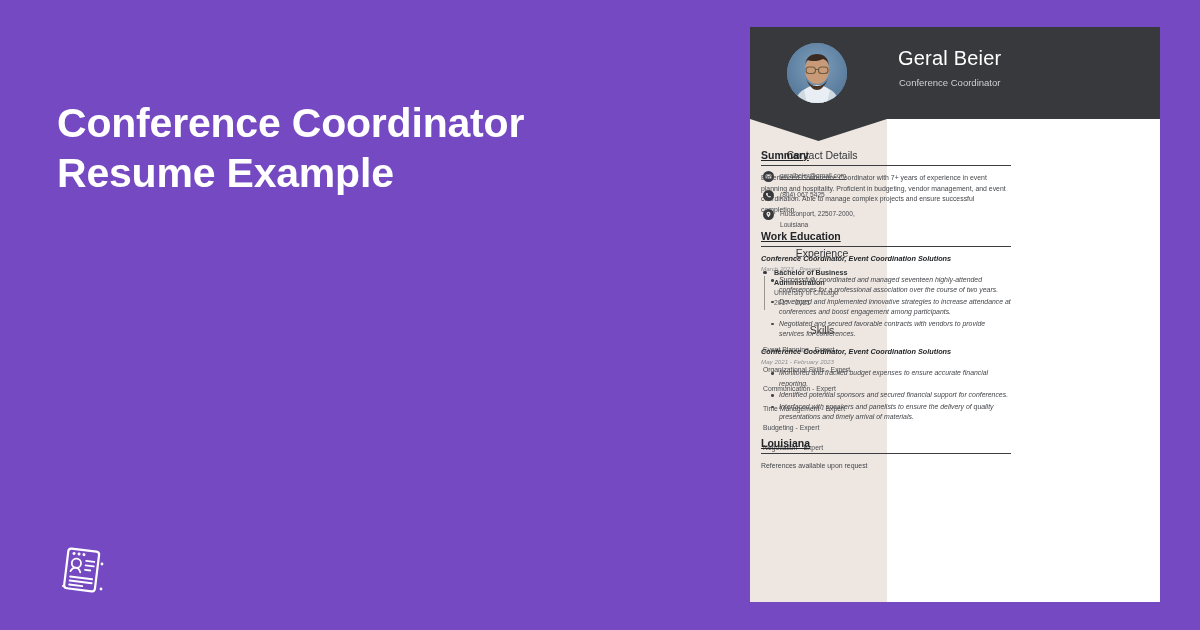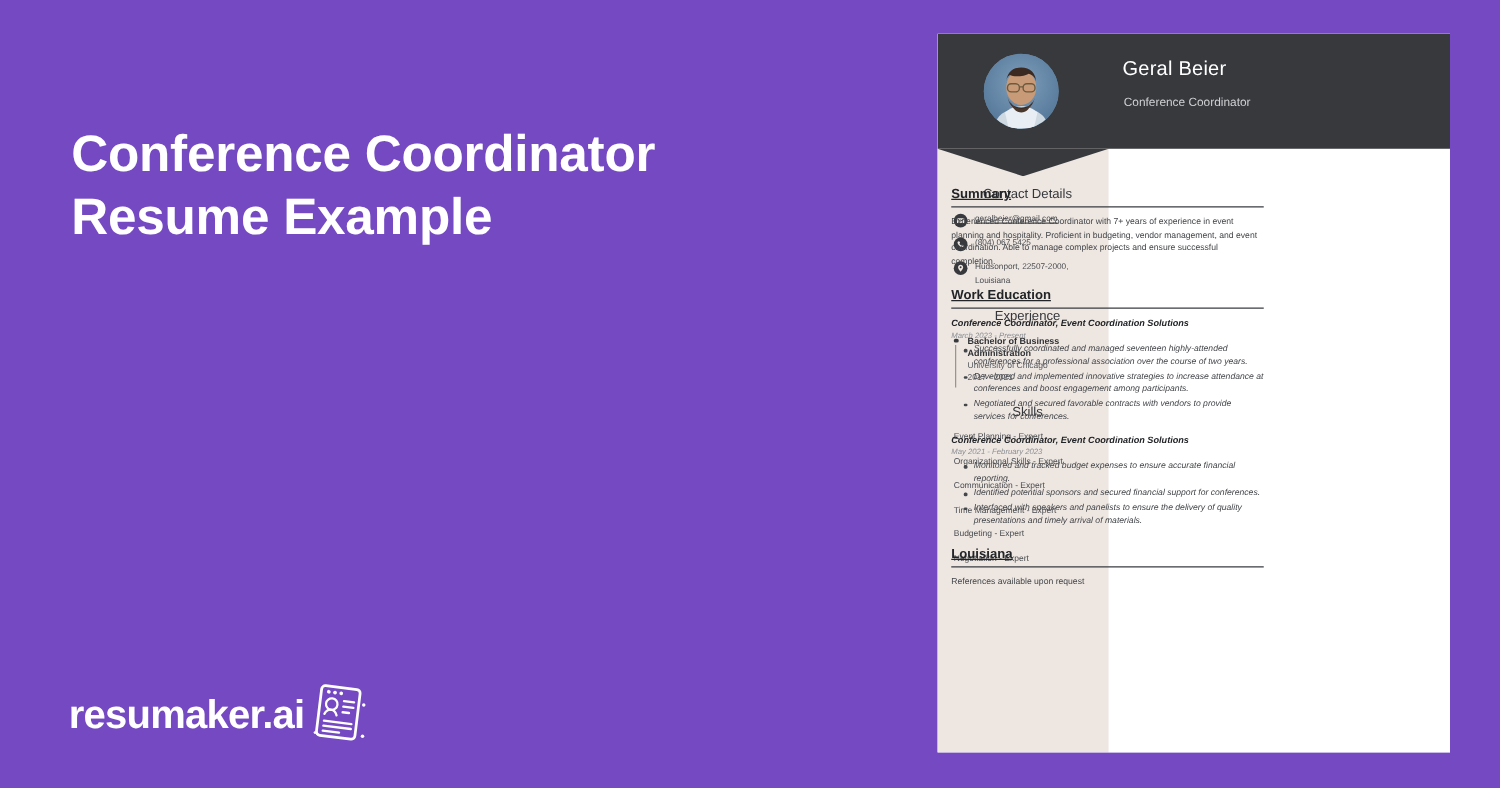--- a/index.html
+++ b/index.html
@@ -126,21 +126,21 @@
     border-radius: 50%;
     overflow: hidden;
     background: #6d8aa4;
   }
   .avatar svg { display: block; }
   .hdr-name {
     position: absolute;
     left: 148px;
     top: 20px;
     color: #ffffff;
-    font-size: 16px;
+    font-size: 20px;
     font-weight: 400;
     letter-spacing: 0.2px;
   }
   .hdr-role {
     position: absolute;
     left: 149px;
     top: 50px;
     color: #cfd0d2;
     font-size: 9.5px;
     font-weight: 400;
@@ -304,21 +304,20 @@
 </head>
 <body>
 
 <div class="page">
 
   <div class="promo">
     <div class="promo-title">Conference Coordinator
 Resume Example</div>
 
     <div class="logo">
-      <span class="logo-text">resumaker.ai</span>
       <span class="logo-mark">
         <svg width="48" height="50" viewBox="0 0 48 50">
           <g transform="rotate(7 24 25)">
             <rect x="8" y="4" width="31" height="40" rx="3" fill="none" stroke="#ffffff" stroke-width="2.2"></rect>
             <circle cx="17.5" cy="18" r="4.6" fill="none" stroke="#ffffff" stroke-width="1.8"></circle>
             <path d="M12.6 26.5c1-2.6 3-4 4.9-4s3.9 1.4 4.9 4" fill="none" stroke="#ffffff" stroke-width="1.8" stroke-linecap="round"></path>
             <rect x="26" y="13.5" width="10" height="1.9" rx="0.95" fill="#ffffff"></rect>
             <rect x="26" y="18" width="10" height="1.9" rx="0.95" fill="#ffffff"></rect>
             <rect x="26" y="22.5" width="7" height="1.9" rx="0.95" fill="#ffffff"></rect>
             <rect x="12" y="31" width="24" height="1.9" rx="0.95" fill="#ffffff"></rect>

